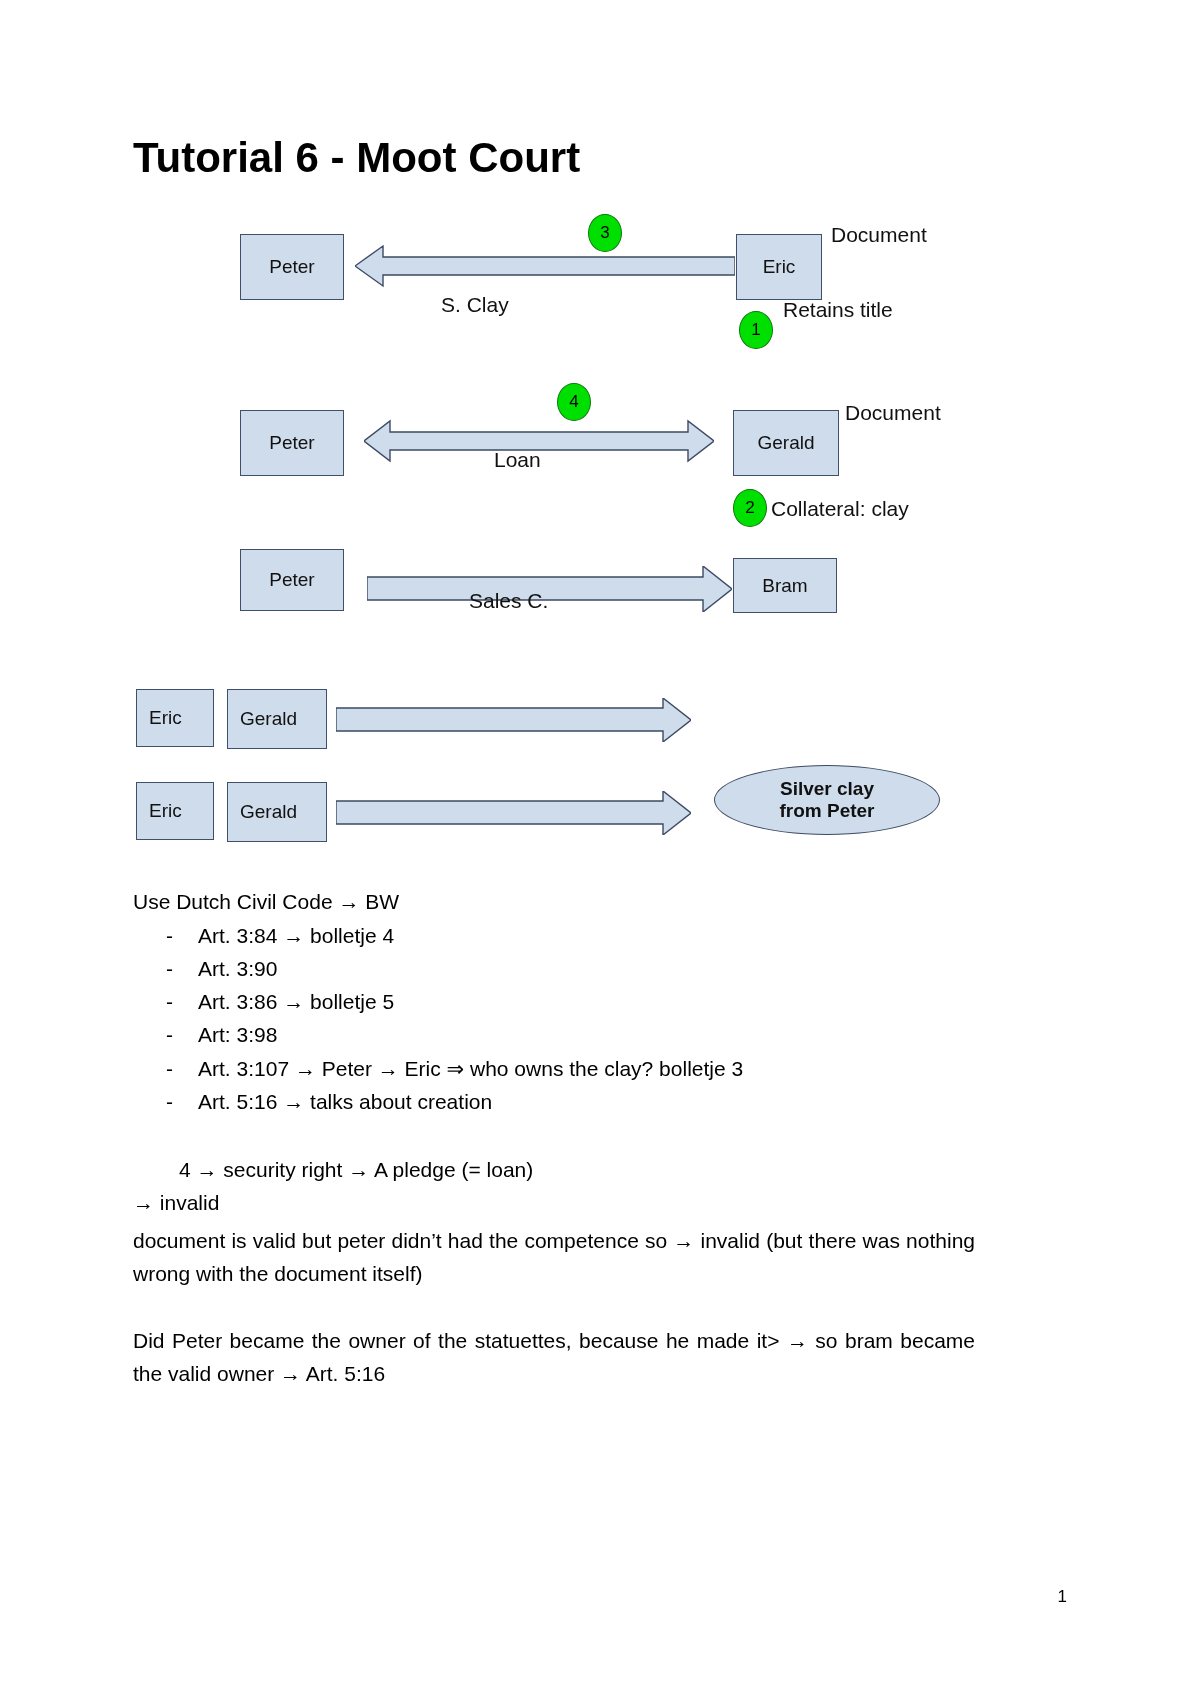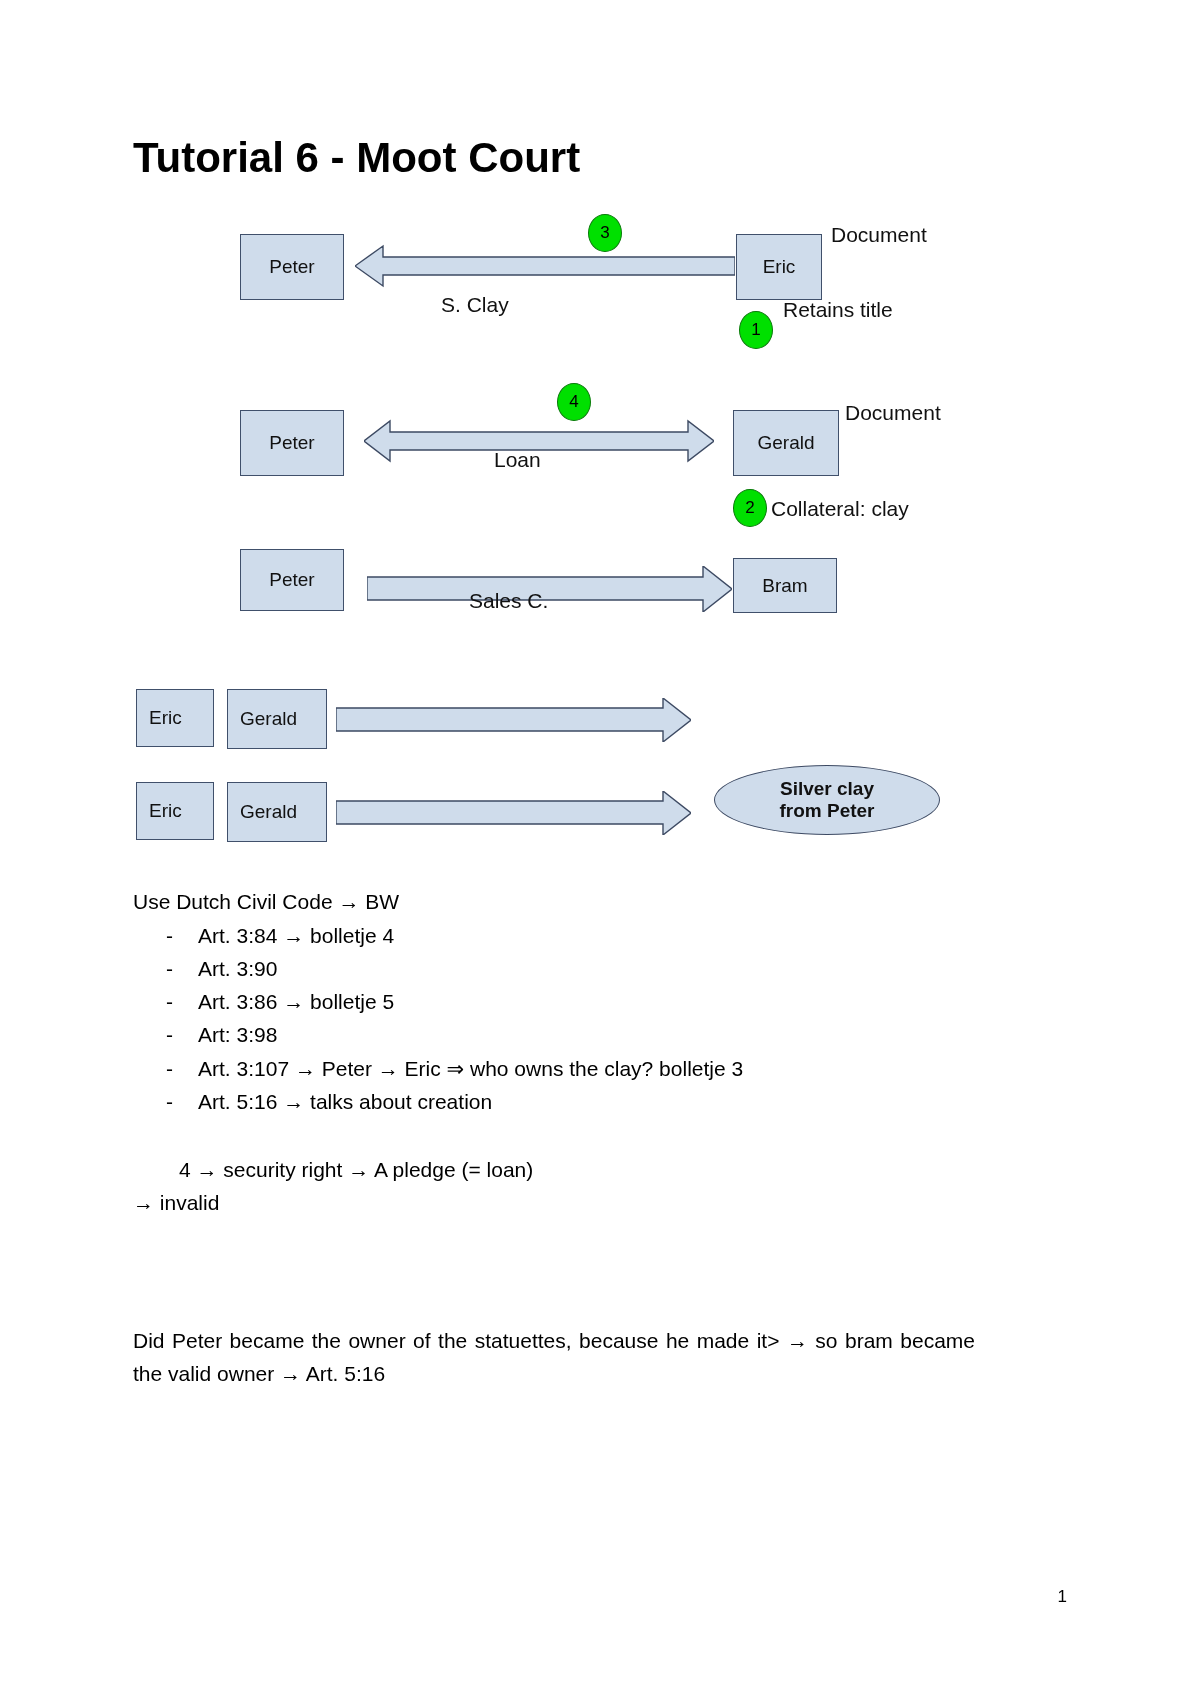--- a/index.html
+++ b/index.html
@@ -183,18 +183,19 @@
   <div class="bullet" style="left:166px; top:1057px;">
     <span class="dash">-</span><span>Art. 3:107   → Peter → Eric ⇒ who owns the clay? bolletje 3</span>
   </div>
   <div class="bullet" style="left:166px; top:1090px;">
     <span class="dash">-</span><span>Art. 5:16  → talks about creation</span>
   </div>
 
   <div class="btext" style="left:133px; top:1158px;margin-left:46px;">4 → security right → A pledge (= loan)</div>
   <div class="btext" style="left:133px; top:1191px;">→ invalid</div>
 
+  <div class="para just" style="left:133px; top:1224px; width:842px;">document is valid but peter didn’t had the competence so → invalid (but there was nothing wrong with the document itself)</div>
 
   <div class="para just" style="left:133px; top:1324px; width:842px;">Did Peter became the owner of the statuettes, because he made it&gt; → so bram became the valid owner → Art. 5:16</div>
 
   <div class="pagenum">1</div>
 
 </div>
 
 </body></html>

